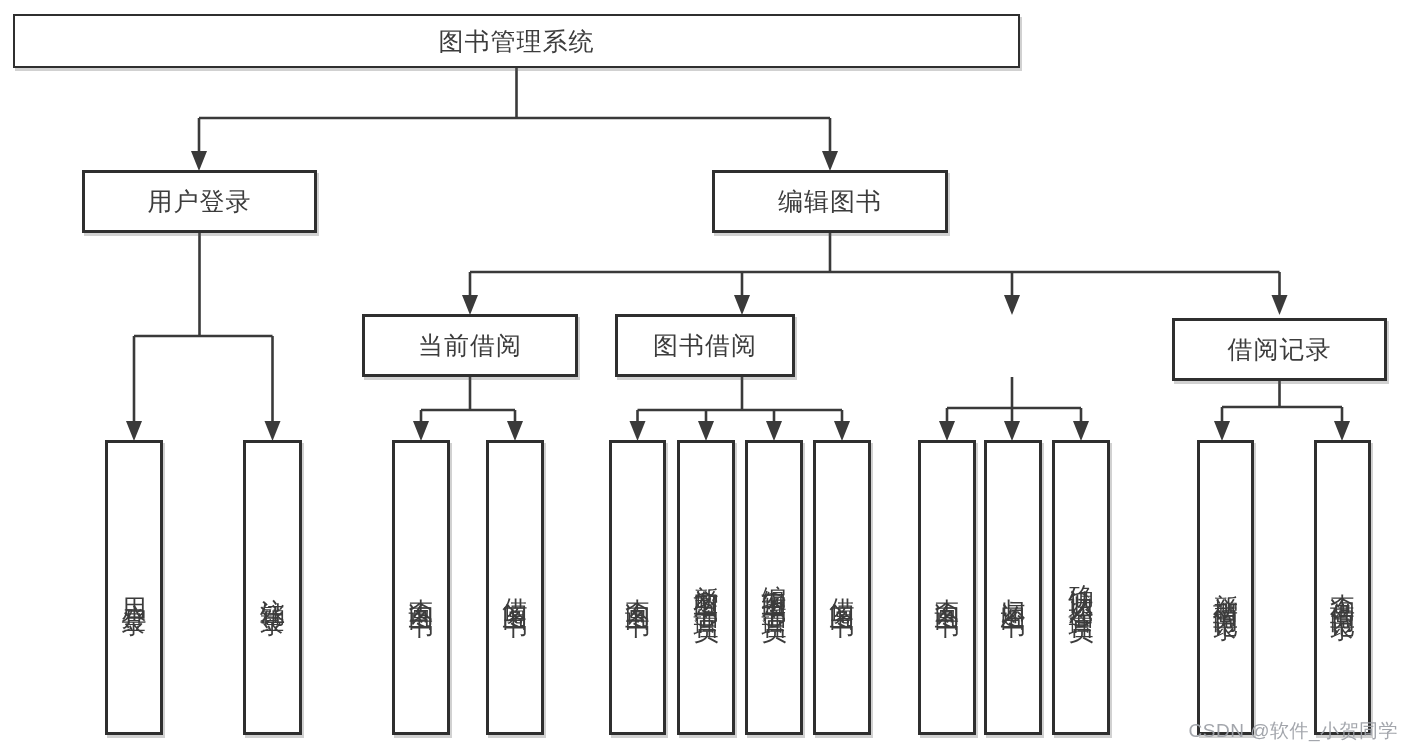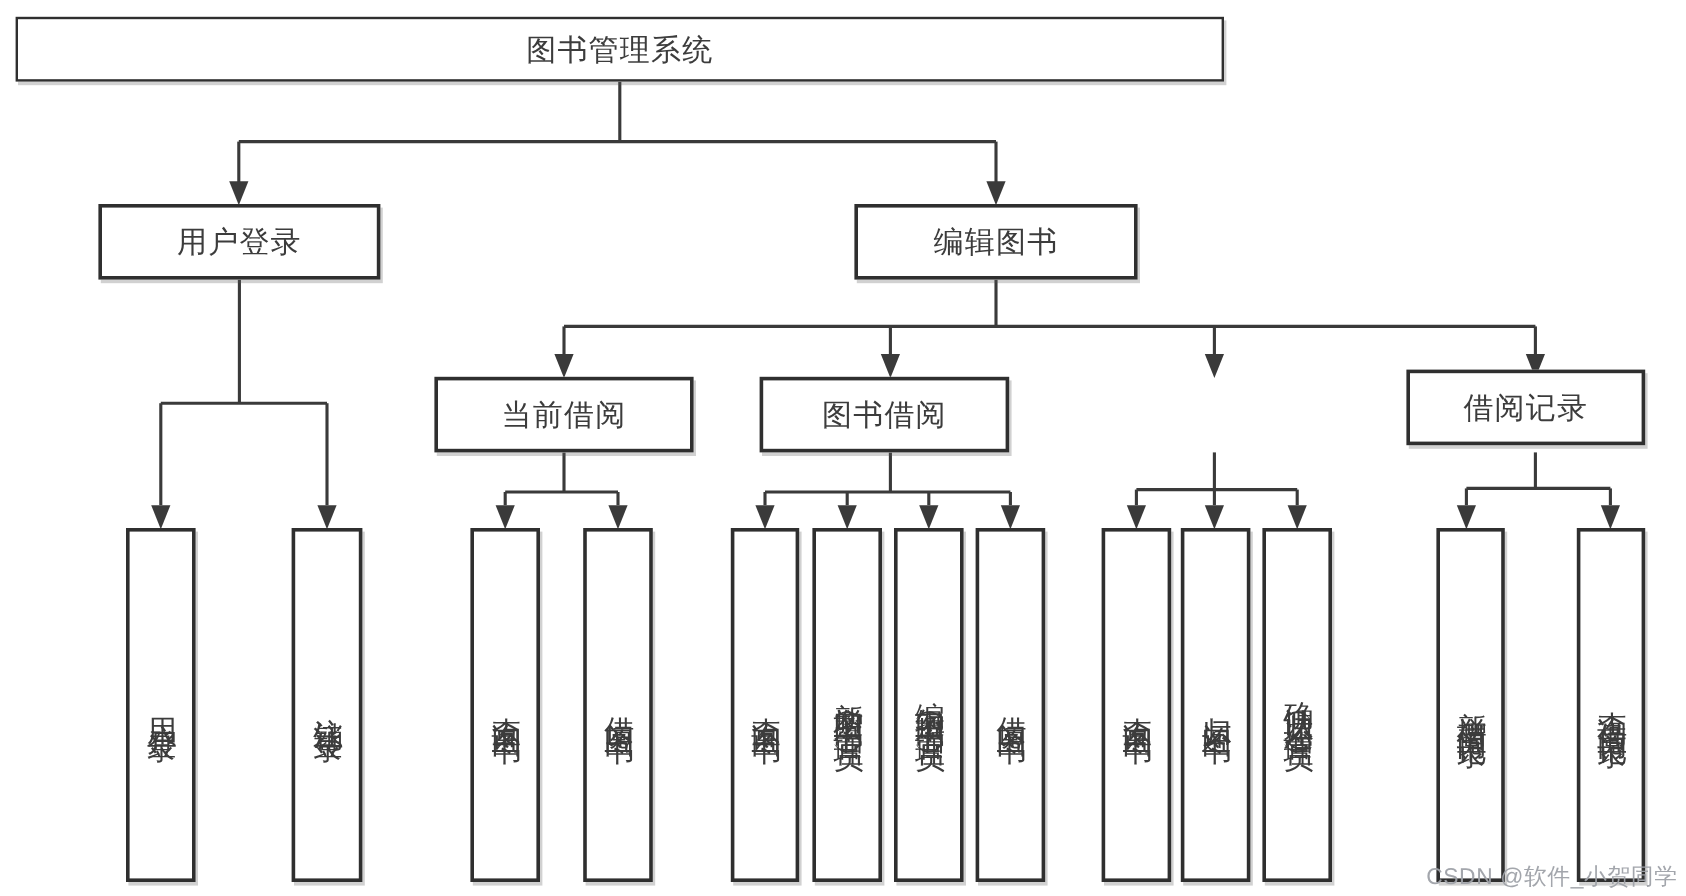--- a/index.html
+++ b/index.html
@@ -111,22 +111,22 @@
     <path d="M1342 407 V421"></path>
       <polygon points="1334,421 1350,421 1342,441" fill="#3a3a3a" stroke="none"></polygon>
   </svg>
 
   <div class="box h root" style="left:13px;top:14px;width:1007px;height:54px">图书管理系统</div>
 
   <div class="box h" style="left:82px;top:170px;width:235px;height:63px">用户登录</div>
   <div class="box h" style="left:712px;top:170px;width:236px;height:63px">编辑图书</div>
 
   <div class="box h" style="left:362px;top:314px;width:216px;height:63px">当前借阅</div>
-  <div class="box h" style="left:633px;top:314px;width:208px;height:63px">图书借阅</div>
-  <div class="box h" style="left:1172px;top:308px;width:199px;height:63px">借阅记录</div>
+  <div class="box h" style="left:615px;top:314px;width:180px;height:63px">图书借阅</div>
+  <div class="box h" style="left:1172px;top:318px;width:215px;height:63px">借阅记录</div>
 
   <div class="box v" style="left:105px;top:440px;width:58px;height:295px">用户登录</div>
   <div class="box v" style="left:243px;top:440px;width:59px;height:295px">注销登录</div>
 
   <div class="box v" style="left:392px;top:440px;width:58px;height:295px">查询图书</div>
   <div class="box v" style="left:486px;top:440px;width:58px;height:295px">借阅图书</div>
 
   <div class="box v" style="left:609px;top:440px;width:57px;height:295px">查询图书</div>
   <div class="box v" style="left:677px;top:440px;width:58px;height:295px">新增图书（管理员）</div>
   <div class="box v" style="left:745px;top:440px;width:58px;height:295px">编辑图书（管理员）</div>

